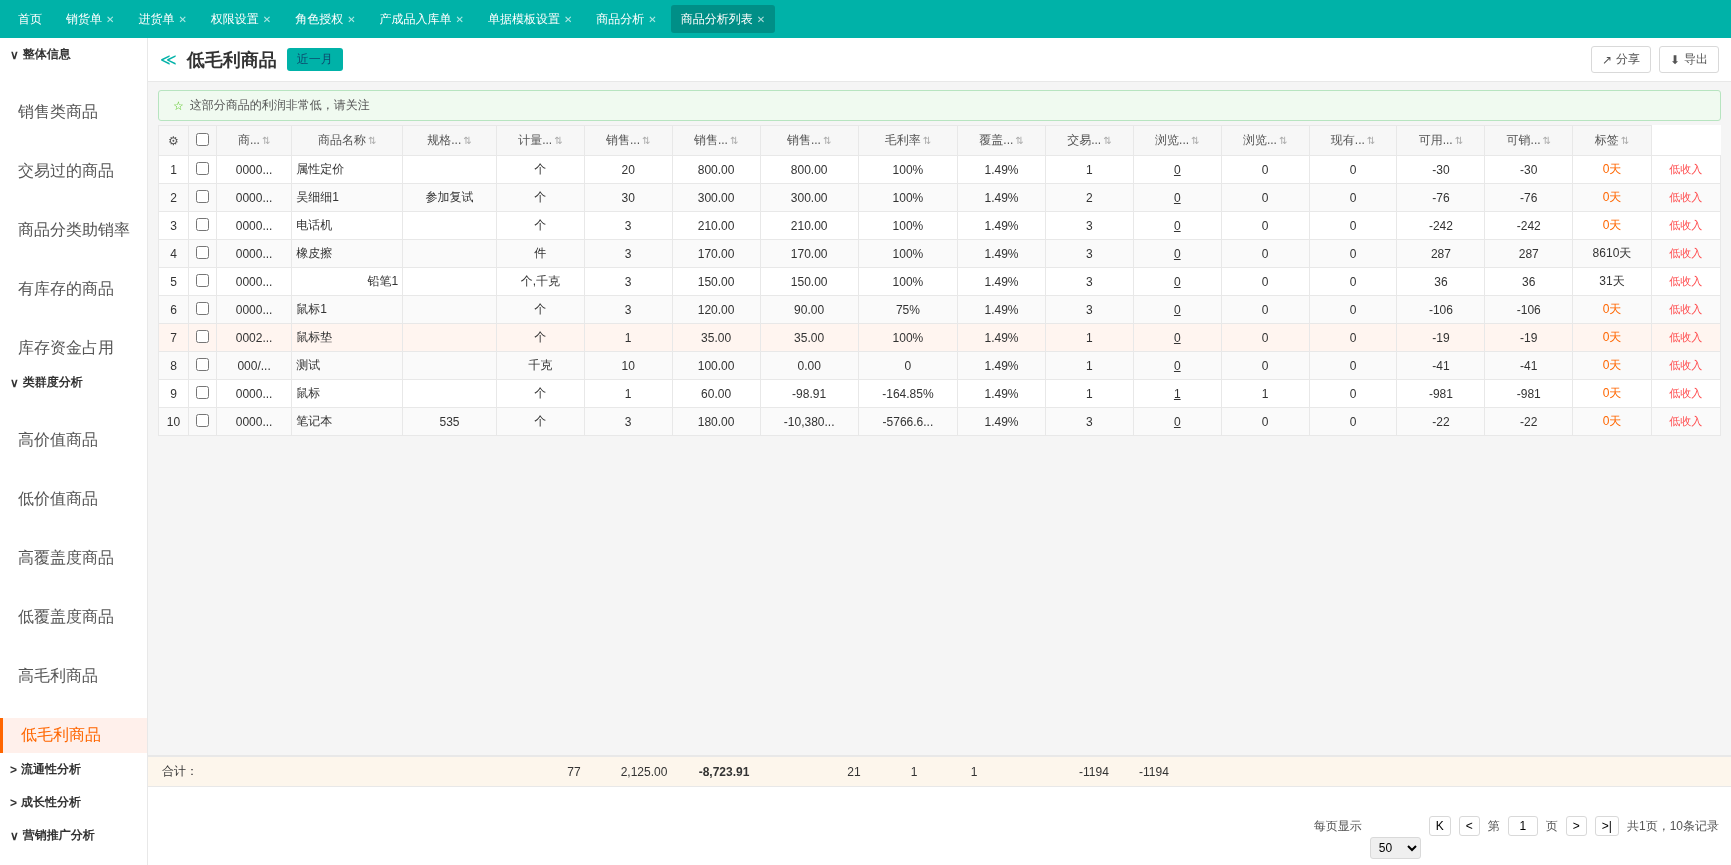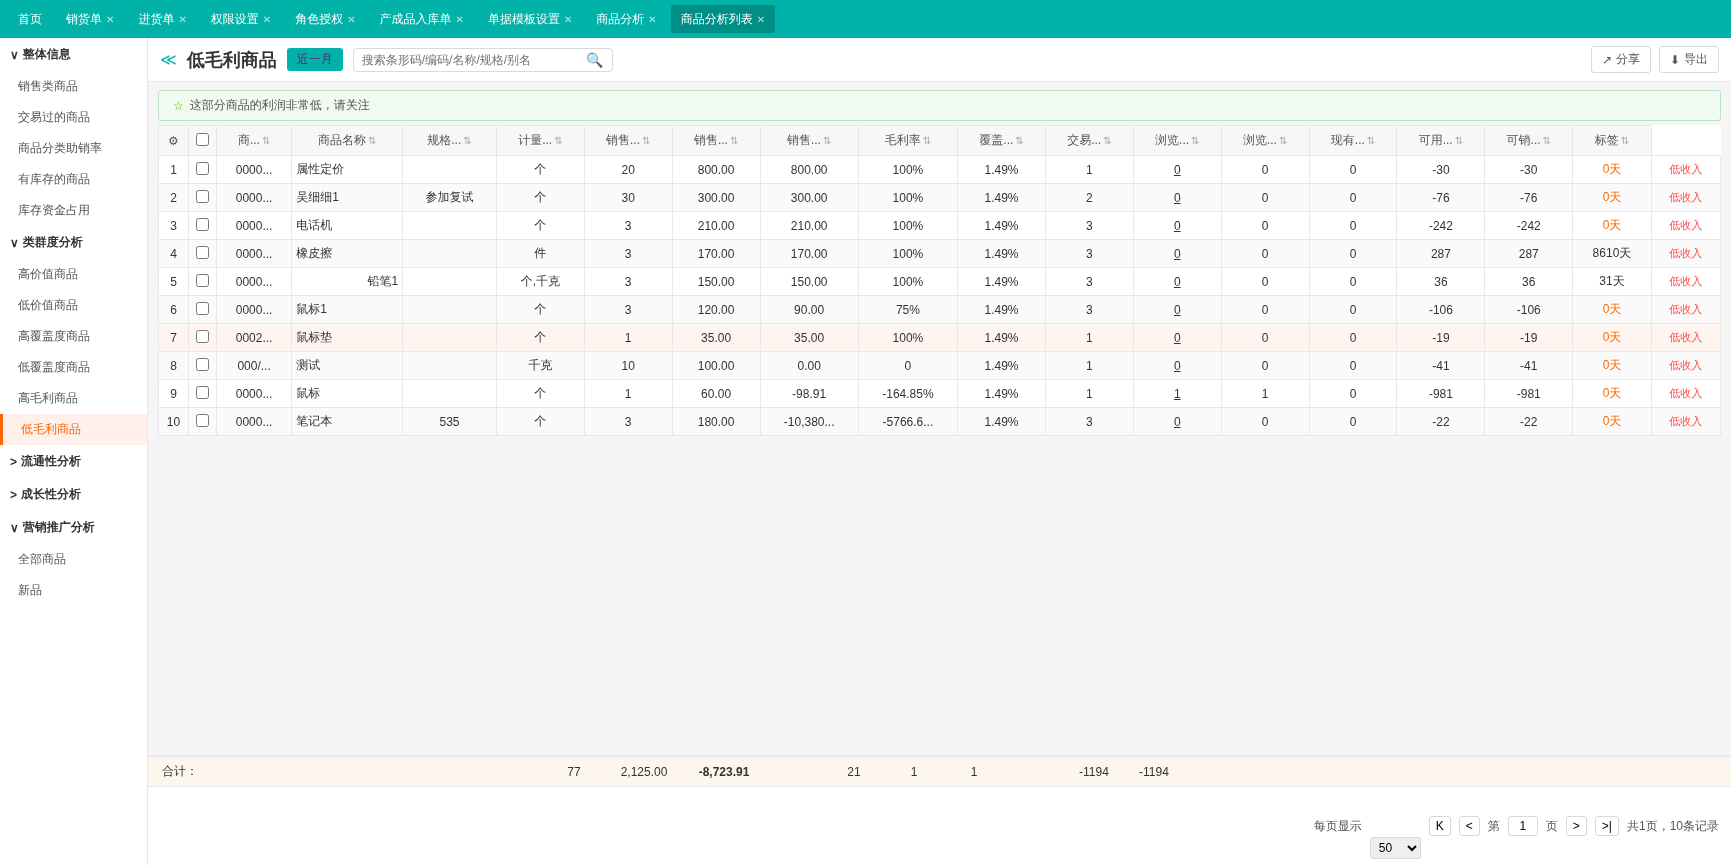--- a/index.html
+++ b/index.html
@@ -23,35 +23,35 @@
     
     .sidebar {
       width: 148px; background: #fff; border-right: 1px solid #e8e8e8;
       overflow-y: auto; flex-shrink: 0;
     }
     .sidebar-group-header {
       display: flex; align-items: center; padding: 8px 10px; color: #333; font-weight: bold;
       cursor: pointer; gap: 4px; font-size: 12px;
     }
     .sidebar-item {
-      padding: 7px 10px 7px 18px; cursor: pointer; color: #555; font-size: 12px;
+      padding: 7px 10px 7px 18px; cursor: pointer; color: #555; font-size: 16px; margin-top: 24px;
     }
     .sidebar-item.active { background: #fff0eb; color: #ff6600; border-left: 3px solid #ff6600; }
 
     
     .content { flex: 1; display: flex; flex-direction: column; overflow: hidden; }
 
     
     .page-header {
       display: flex; align-items: center; padding: 8px 12px; background: #fff;
       border-bottom: 1px solid #e8e8e8; gap: 10px;
     }
     .page-title { font-size: 18px; font-weight: bold; color: #333; }
     .period-btn {
-      background: #00b2a8; color: #701a75; border: none; border-radius: 3px;
+      background: #00b2a8; color: #0c4a6e; border: none; border-radius: 3px;
       padding: 3px 10px; cursor: pointer; font-size: 12px;
     }
     .search-box {
       display: flex; align-items: center; border: 1px solid #d9d9d9; border-radius: 4px;
       padding: 3px 8px; background: #fff; gap: 4px; flex: 1; max-width: 260px;
     }
     .search-box input { border: none; outline: none; font-size: 12px; flex: 1; color: #aaa; }
     .header-actions { margin-left: auto; display: flex; gap: 8px; }
     .header-btn {
       display: flex; align-items: center; gap: 4px; padding: 4px 10px; border: 1px solid #d9d9d9;
@@ -181,24 +181,20 @@
     <div class="sidebar-item">全部商品</div>
     <div class="sidebar-item">新品</div>
   </div>
 
   <div class="content">
 
     <div class="page-header">
       <span class="arrow-left">≪</span>
       <span class="page-title">低毛利商品</span>
       <button class="period-btn">近一月</button>
-      <div class="search-box">
-        <input type="text" placeholder="搜索条形码/编码/名称/规格/别名" style="">
-        <span style="color:#aaa; font-size:14px;">🔍</span>
-      </div>
       <div class="header-actions">
         <button class="header-btn">
           <span>↗</span>
           <span>分享</span>
         </button>
         <button class="header-btn">
           <span>⬇</span>
           <span>导出</span>
         </button>
       </div>

